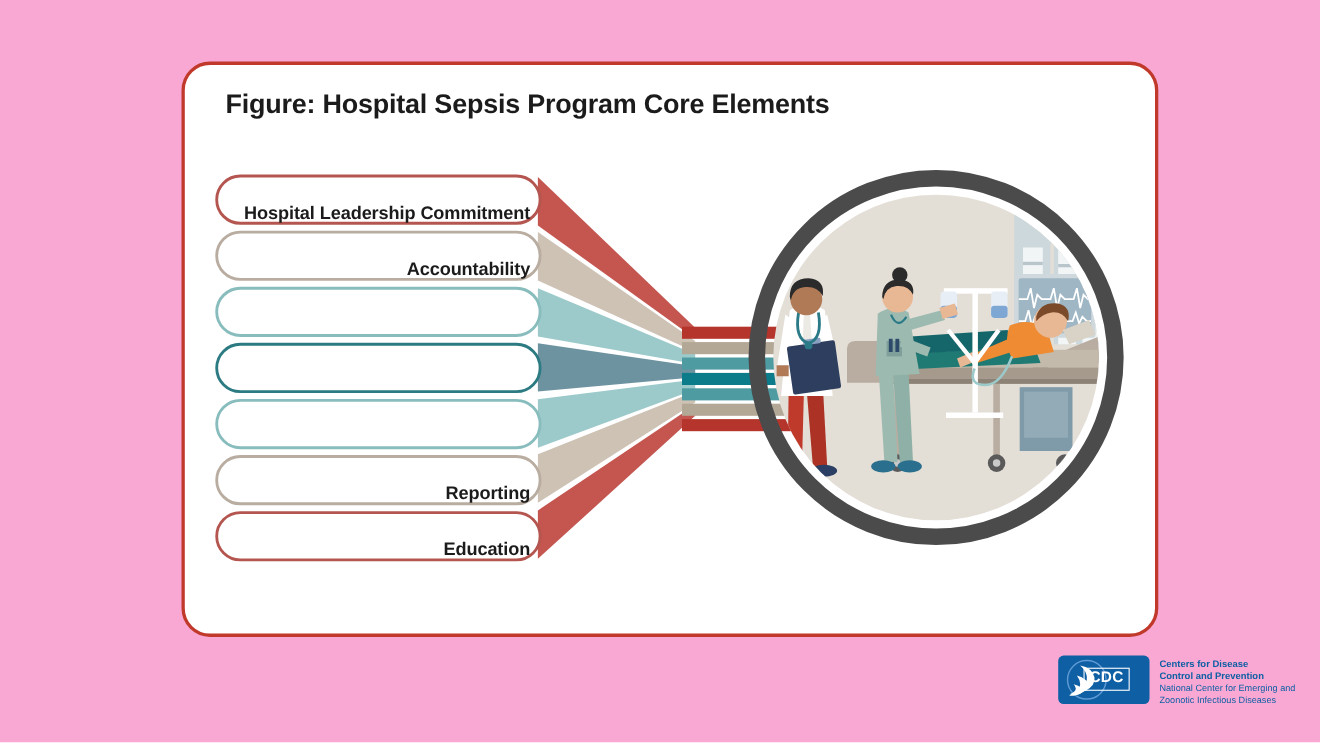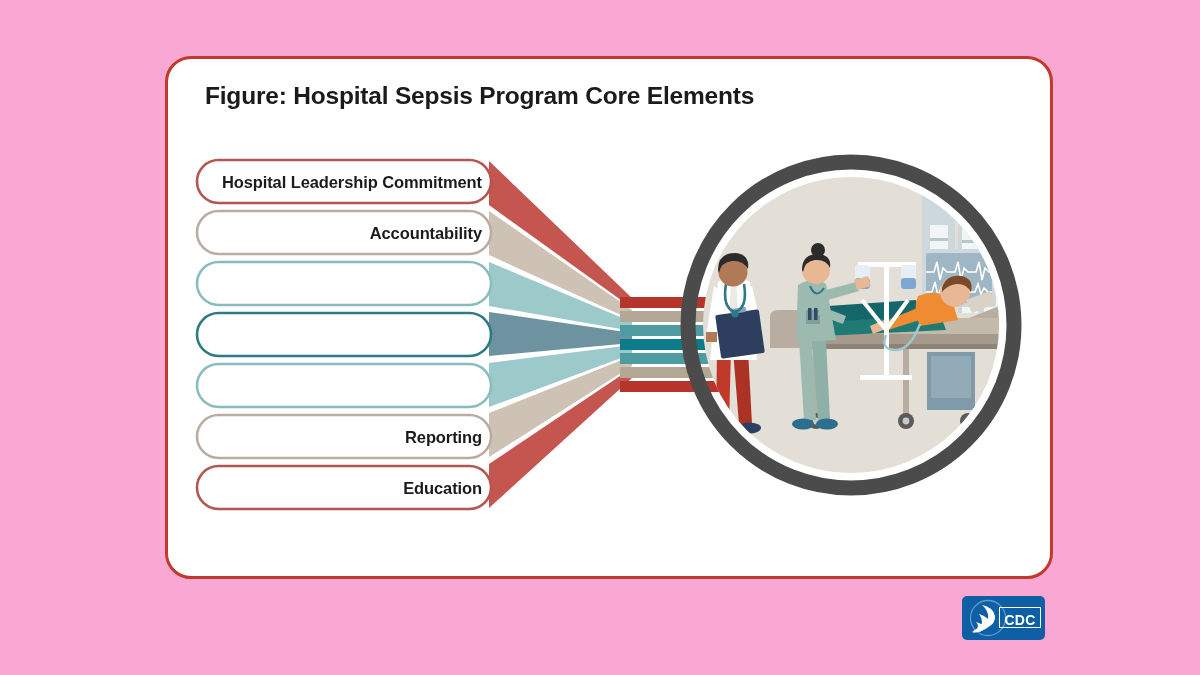--- a/index.html
+++ b/index.html
@@ -62,20 +62,21 @@
   .pill-label {
     position: absolute;
     right: 0;
     text-align: right;
     font-size: 16.5px;
     font-weight: bold;
     color: #1b1b1b;
     letter-spacing: -0.1px;
     white-space: nowrap;
     line-height: 1;
+    margin-top: 12px;
   }
 
   .pill-row {
     position: absolute;
     left: 196px;
     width: 296px;
     height: 44px;
   }
   .pill-row .pill-label {
     position: absolute;
@@ -97,28 +98,28 @@
   #cdc-emblem {
     width: 83px;
     height: 44px;
     background: #0e5fa4;
     border-radius: 5px;
     position: relative;
     flex: 0 0 auto;
   }
   #cdc-emblem .cdc-box {
     position: absolute;
-    right: 4px;
+    right: 18px;
     top: 11px;
     width: 42px;
     height: 21px;
     border: 1.4px solid #ffffff;
     box-sizing: border-box;
     display: flex;
-    align-items: flex-end;
+    align-items: flex-start;
     justify-content: center;
   }
   #cdc-emblem .cdc-text {
     color: #ffffff;
     font-size: 14px;
     font-weight: bold;
     letter-spacing: 0.3px;
     line-height: 1;
   }
   #cdc-wordmark {
@@ -366,15 +367,21 @@
       <svg width="83" height="44" viewBox="0 0 83 44" style="position:absolute;left:0;top:0;">
         <circle cx="26" cy="22" r="17.5" fill="none" stroke="#5f9ad4" stroke-width="1.3"></circle>
         <path d="M20,9 Q31,11 33,20 Q34,27 25,32 Q19,34 15,33 Q24,29 26,22 Q27,15 20,9 Z" fill="#ffffff"></path>
         <path d="M17,18 Q27,21 27,27 Q27,32 19,35 Q14,36 11,35 Q20,31 20,26 Q20,22 17,18 Z" fill="#ffffff"></path>
         <path d="M14,26 Q22,28 22,32 Q22,35 16,36 Q12,37 10,36 Q16,33 16,30 Q16,28 14,26 Z" fill="#ffffff"></path>
       </svg>
       <div class="cdc-box">
         <span class="cdc-text">CDC</span>
       </div>
     </div>
+    <div id="cdc-wordmark">
+      <div class="w-bold">Centers for Disease</div>
+      <div class="w-bold">Control and Prevention</div>
+      <div class="w-reg">National Center for Emerging and</div>
+      <div class="w-reg">Zoonotic Infectious Diseases</div>
+    </div>
   </div>
 
 </div>
 
 </body></html>

